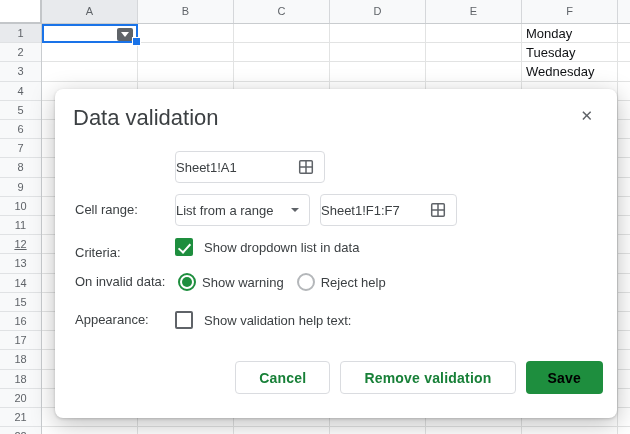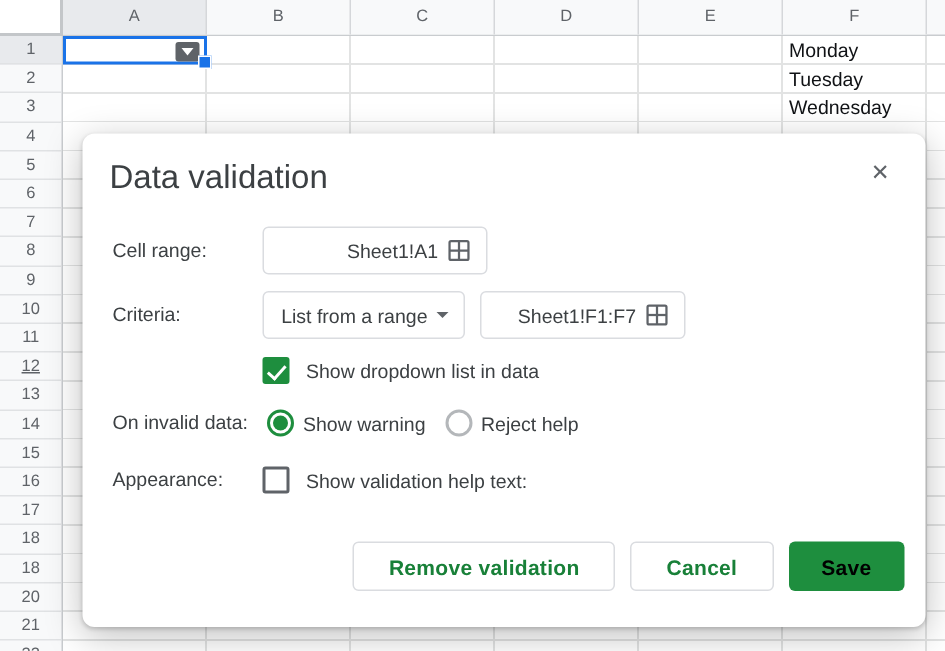--- a/index.html
+++ b/index.html
@@ -28,25 +28,25 @@
   .sel{position:absolute;box-sizing:border-box;border:2px solid #1a73e8;background:transparent;}
   .dd-chip{position:absolute;right:3px;top:2px;width:16px;height:13px;background:#5f6368;
     border-radius:2px;display:flex;align-items:center;justify-content:center;}
   .dd-tri{width:0;height:0;border-left:4px solid transparent;border-right:4px solid transparent;
     border-top:5px solid #fff;}
   .fill-handle{position:absolute;right:-5px;bottom:-5px;width:7px;height:7px;background:#1a73e8;
     border:1px solid #fff;box-sizing:content-box;}
 
   
   .dialog{position:absolute;left:55px;top:89px;width:562px;height:329px;background:#fff;
-    border-radius:8px;box-shadow:0 1px 3px rgba(0,0,0,.18),0 6px 24px rgba(0,0,0,.25);text-align:right;}
+    border-radius:8px;box-shadow:0 1px 3px rgba(0,0,0,.18),0 6px 24px rgba(0,0,0,.25);}
   .dlg-title{position:absolute;left:18px;top:16px;font-size:22px;color:#3c4043;}
   .dlg-close{position:absolute;right:24px;top:19px;font-size:15px;color:#5f6368;cursor:pointer;line-height:1;}
   .flabel{position:absolute;left:20px;font-size:13px;color:#3c4043;}
-  .lh32{height:32px;line-height:32px;}
+  .lh32{height:32px;line-height:32px;margin-top:43px;}
   .lh20{height:20px;line-height:20px;}
   .inputbox{position:absolute;box-sizing:border-box;height:32px;border:1px solid #dadce0;
     border-radius:4px;background:#fff;display:flex;align-items:center;
     font-size:13px;color:#3c4043;padding:0 10px 0 0;}
   .inputbox .txt{flex:1;white-space:nowrap;overflow:hidden;}
   .caret{width:0;height:0;border-left:4px solid transparent;border-right:4px solid transparent;
     border-top:4px solid #5f6368;margin-left:6px;}
   .grid-ico{margin-left:6px;flex:none;display:block;}
   .hrow{position:absolute;display:flex;align-items:center;}
   .checkbox{width:18px;height:18px;box-sizing:border-box;border-radius:2px;position:relative;flex:none;}
@@ -161,18 +161,18 @@
       <span class="opt-label">Reject help</span>
     </div>
 
     <div class="flabel lh20" style="top:221px">Appearance:</div>
     <div class="hrow" style="left:120px;top:221px;height:20px">
       <span class="checkbox unchecked"></span>
       <span class="opt-label" style="margin-left:11px">Show validation help text:</span>
     </div>
 
     <div class="btn-row">
+      <div class="btn outline">Cancel</div>
       <div class="btn outline">Remove validation</div>
-      <div class="btn outline">Cancel</div>
       <div class="btn primary">Save</div>
     </div>
   </div>
 </div>
 
 </body></html>

